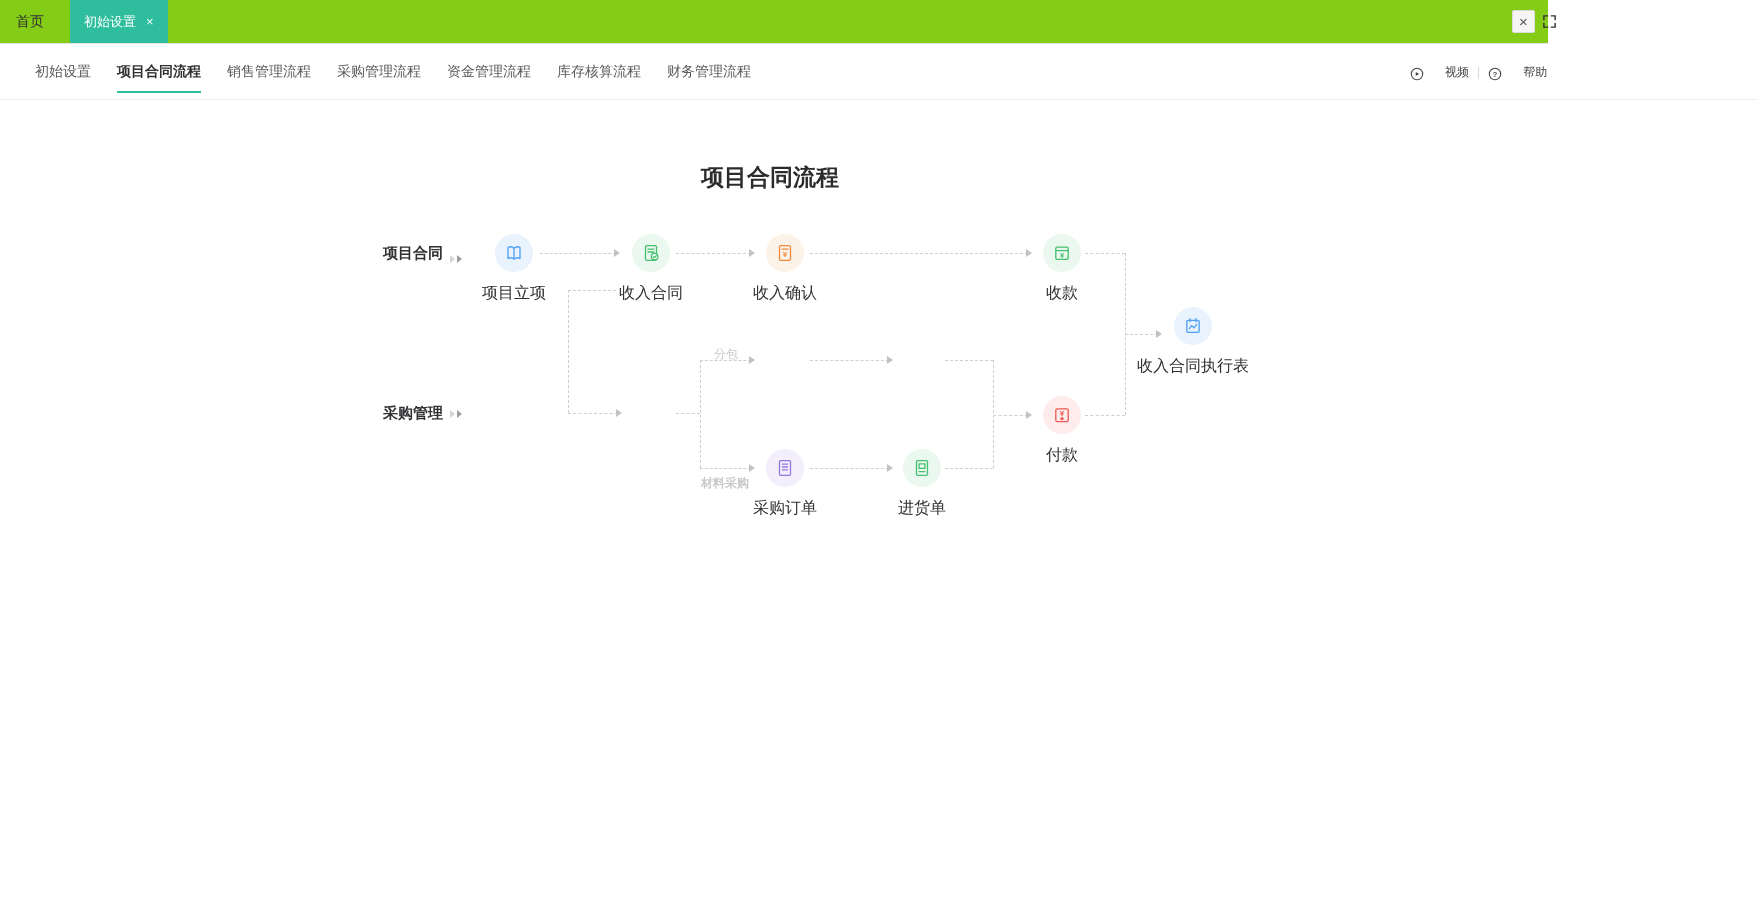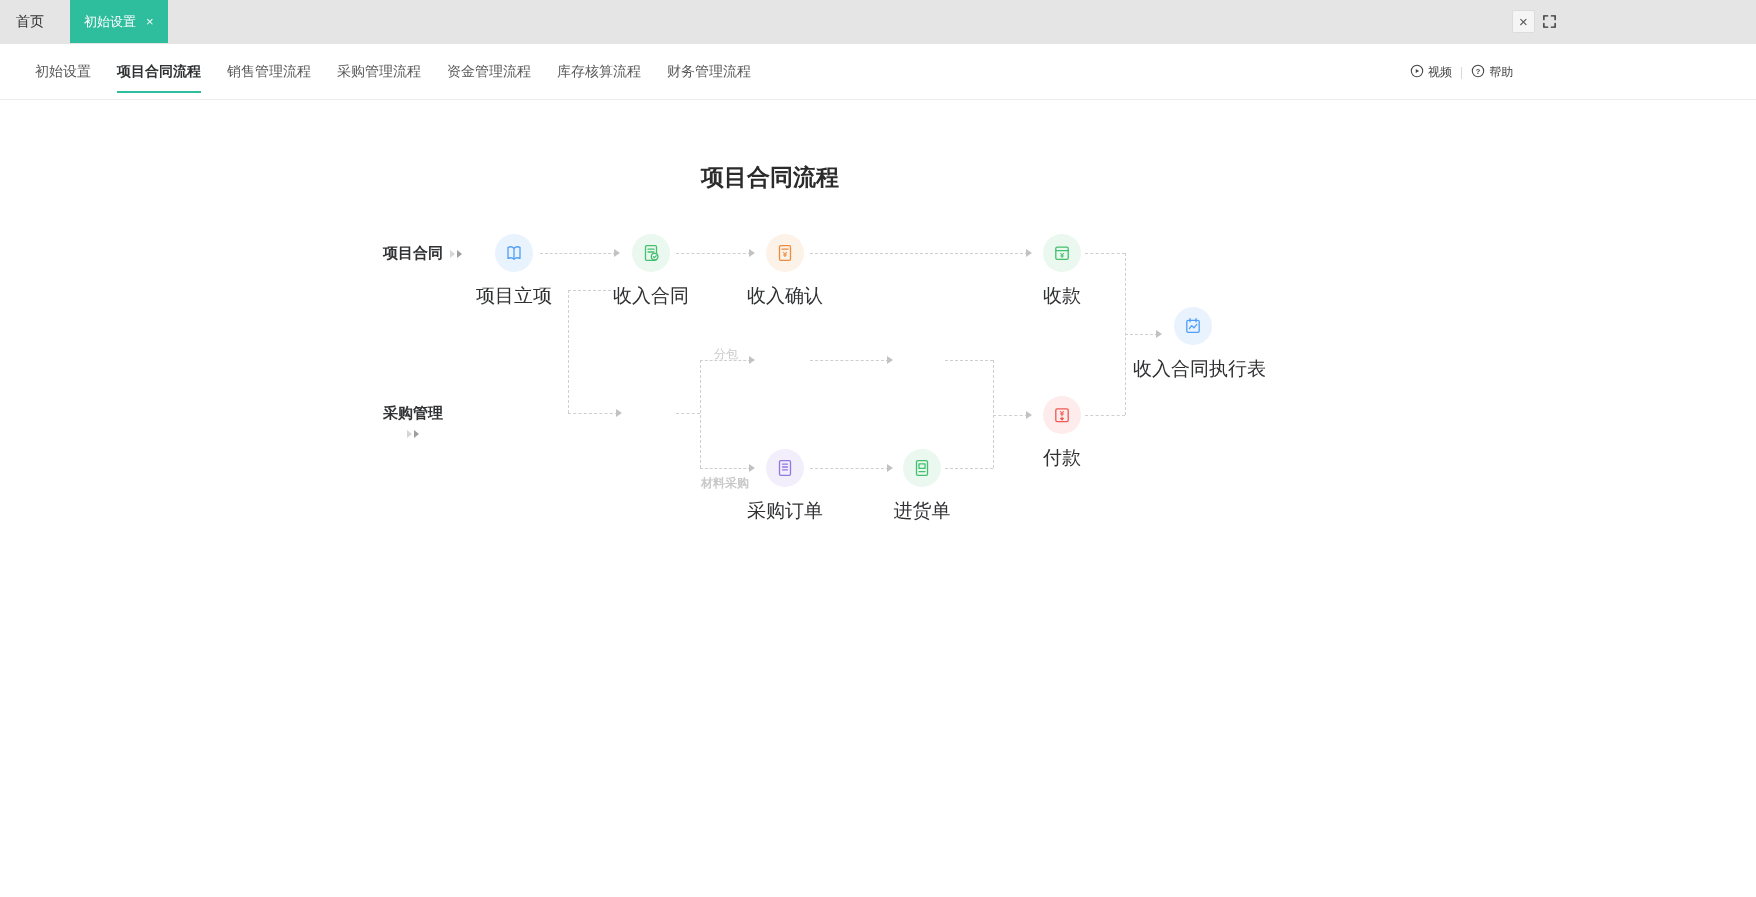--- a/index.html
+++ b/index.html
@@ -1,41 +1,41 @@
 <!DOCTYPE html>
 <html><head>
 <meta charset="utf-8">
 <style>
   html,body{margin:0;padding:0;background:#fff;font-family:"Liberation Sans","DejaVu Sans",sans-serif;}
   .screen{position:relative;width:1756px;height:897px;background:#fff;overflow:hidden;}
 
   
-  .topbar{position:absolute;top:0;left:0;width:1756px;height:43px;background:#e5e5e5;border-bottom:1px solid #e4e4e4;display:flex;align-items:stretch;}
+  .topbar{position:absolute;top:0;left:0;width:1548px;height:43px;background:#84cc16;border-bottom:1px solid #e4e4e4;display:flex;align-items:stretch;}
   .tab-home{display:flex;align-items:center;padding:0 16px;font-size:14px;color:#303133;cursor:pointer;}
   .tab-active{display:flex;align-items:center;gap:10px;padding:0 14px;margin-left:10px;background:#2ebd9d;color:#fff;font-size:13px;cursor:pointer;}
   .tab-close{font-size:13px;line-height:1;opacity:.95;cursor:pointer;}
   .topbar-right{position:absolute;left:1512px;top:0;height:43px;display:flex;align-items:center;gap:7px;}
   .win-close{width:23px;height:23px;box-sizing:border-box;background:#f5f5f5;border:1px solid #dcdcdc;border-radius:2px;display:flex;align-items:center;justify-content:center;font-size:15px;color:#555;cursor:pointer;}
   .expand-btn{display:flex;align-items:center;cursor:pointer;}
 
   
   .nav{position:absolute;top:44px;left:0;width:1756px;height:56px;box-sizing:border-box;background:#fff;border-bottom:1px solid #ececec;display:flex;align-items:center;padding-left:22px;}
   .nav-tab{position:relative;margin:0 13px;font-size:14px;color:#595959;cursor:pointer;height:100%;display:flex;align-items:center;}
   .nav-tab.active{color:#2f3133;font-weight:bold;}
   .nav-tab.active::after{content:"";position:absolute;left:0;right:0;bottom:6px;height:2px;background:#2ebd9d;}
   .nav-right{position:absolute;left:1410px;top:0;height:56px;display:flex;align-items:center;font-size:12px;color:#454545;}
-  .nav-action{display:flex;align-items:flex-start;gap:4px;cursor:pointer;}
+  .nav-action{display:flex;align-items:flex-end;gap:21px;cursor:pointer;}
   .nav-sep{color:#d8d8d8;margin:0 8px;}
 
   
   .page-title{position:absolute;left:770px;top:147px;transform:translateX(-50%);font-size:23px;font-weight:600;color:#2b2b2b;white-space:nowrap;}
 
   .node{position:absolute;width:120px;text-align:center;cursor:pointer;}
   .node-circle{width:38px;height:38px;border-radius:50%;margin:0 auto;display:flex;align-items:center;justify-content:center;}
-  .node-label{margin-top:11px;font-size:19px;color:#303133;white-space:nowrap;}
+  .node-label{margin-top:11px;font-size:16px;color:#303133;white-space:nowrap;}
   .c-blue .node-circle{background:#e8f3fe;color:#4f9ef7;}
   .c-green .node-circle{background:#eaf8ef;color:#43c06e;}
   .c-orange .node-circle{background:#fdf2e8;color:#ee8b3e;}
   .c-red .node-circle{background:#fdeceb;color:#ee5a54;}
   .c-purple .node-circle{background:#f2eefc;color:#9277e0;}
 
   .group-label{position:absolute;display:flex;align-items:center;gap:7px;font-size:15px;font-weight:600;color:#303133;white-space:nowrap;}
   .dbl{display:flex;gap:2px;align-items:center;}
   .dbl i{width:0;height:0;border-top:4px solid transparent;border-bottom:4px solid transparent;display:block;}
   .dbl i.a{border-left:5px solid #d6d6d6;}
@@ -97,28 +97,28 @@
               <text x="8" y="11.2" font-size="8.5" font-weight="bold" text-anchor="middle" fill="#454545">?</text>
             </svg>
         </span>
         <span>帮助</span>
       </div>
     </div>
   </nav>
 
   <h1 class="page-title">项目合同流程</h1>
 
-  <div class="group-label" style="left:383px;top:244px;">
+  <div class="group-label" style="left:383px;top:244px;align-items:flex-end;">
     <span>项目合同</span>
     <span class="dbl">
         <i class="a"></i>
         <i class="b"></i>
       </span>
   </div>
-  <div class="group-label" style="left:383px;top:404px;flex-direction:column;">
+  <div class="group-label" style="left:383px;top:404px;">
     <span>采购管理</span>
     <span class="dbl">
         <i class="a"></i>
         <i class="b"></i>
       </span>
   </div>
 
   <div class="hline" style="left:540px;top:253px;width:76px;"></div>
   <div class="arr" style="left:614px;top:249px;"></div>
   <div class="hline" style="left:676px;top:253px;width:75px;"></div>

